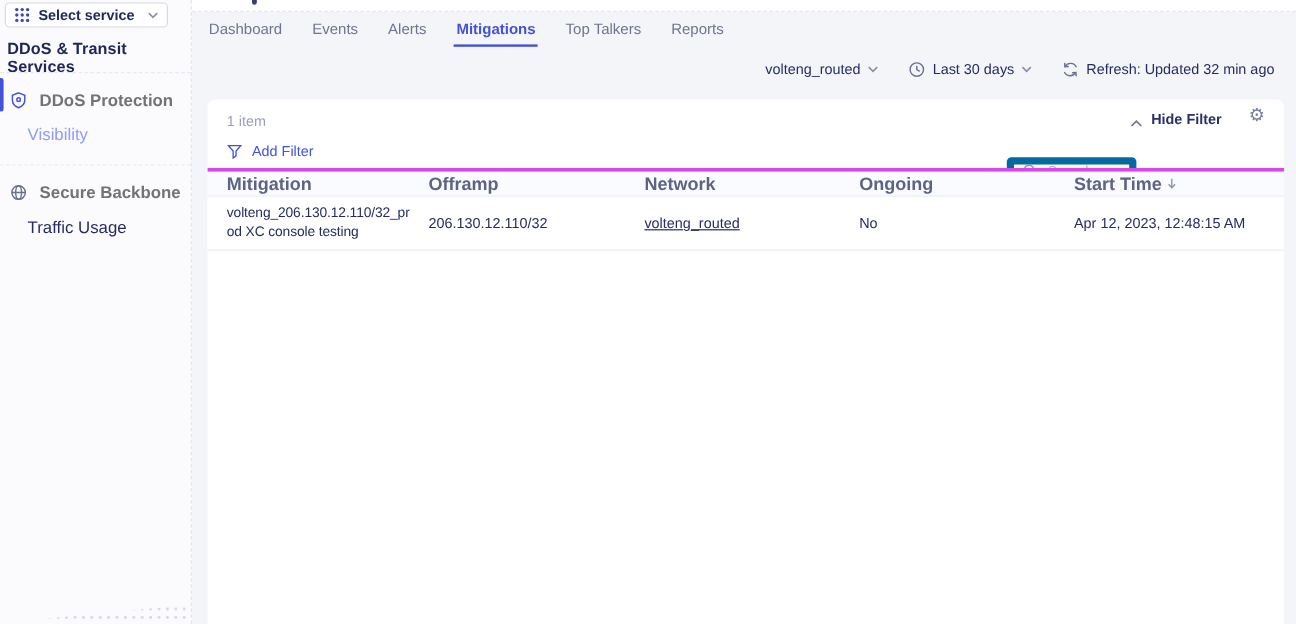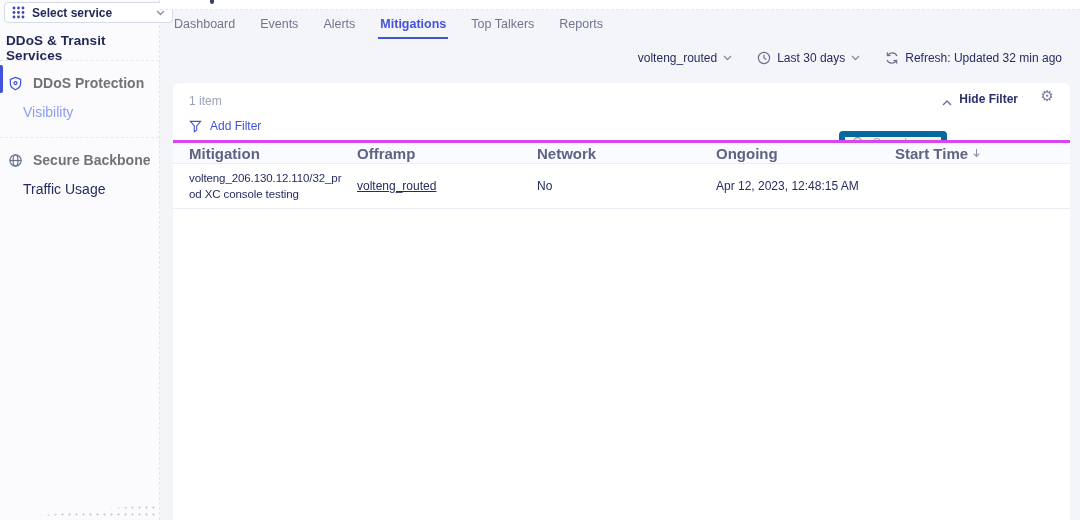--- a/index.html
+++ b/index.html
@@ -10,21 +10,21 @@
     background:#f4f5f9; color:#262c63;
   }
   svg { display:block; }
 
   
   .sidebar {
     position:absolute; left:0; top:0; width:160px; height:520px;
     background:#fbfbfd; border-right:1px dashed #e2e4f0;
   }
   .select-service {
-    position:absolute; left:4px; top:2px; width:169px; height:21px;
+    position:absolute; left:4px; top:2px; width:136px; height:21px;
     background:#fff; border:1px solid #d7dae8; border-radius:4px;
     display:flex; align-items:center; gap:7px; padding:0 7px; cursor:pointer;
   }
   .select-service .label { font-size:12px; font-weight:bold; color:#23285e; flex:1; }
   .sidebar-title {
     position:absolute; left:6px; top:33px;
     font-size:13.5px; font-weight:bold; color:#1f2558; letter-spacing:.1px;
   }
   .side-nav { position:absolute; left:0; right:0; top:60px; }
   .side-section { border-top:1px dashed #e8eaf3; padding:8px 0 17px; position:relative; }
@@ -301,20 +301,21 @@
               <polyline points="0.8,5.6 3.5,8.4 6.2,5.6"></polyline>
           </svg>
         </span>
       </div>
     </div>
 
     <div class="trow">
       <div class="cell">
         <span class="mitig-link">volteng_206.130.12.110/32_prod XC console testing</span>
       </div>
+      <div class="cell">206.130.12.110/32</div>
       <div class="cell">
         <span class="cell-link">volteng_routed</span>
       </div>
       <div class="cell">No</div>
       <div class="cell">Apr 12, 2023, 12:48:15 AM</div>
     </div>
   </div>
 </div>
 
 </body></html>

